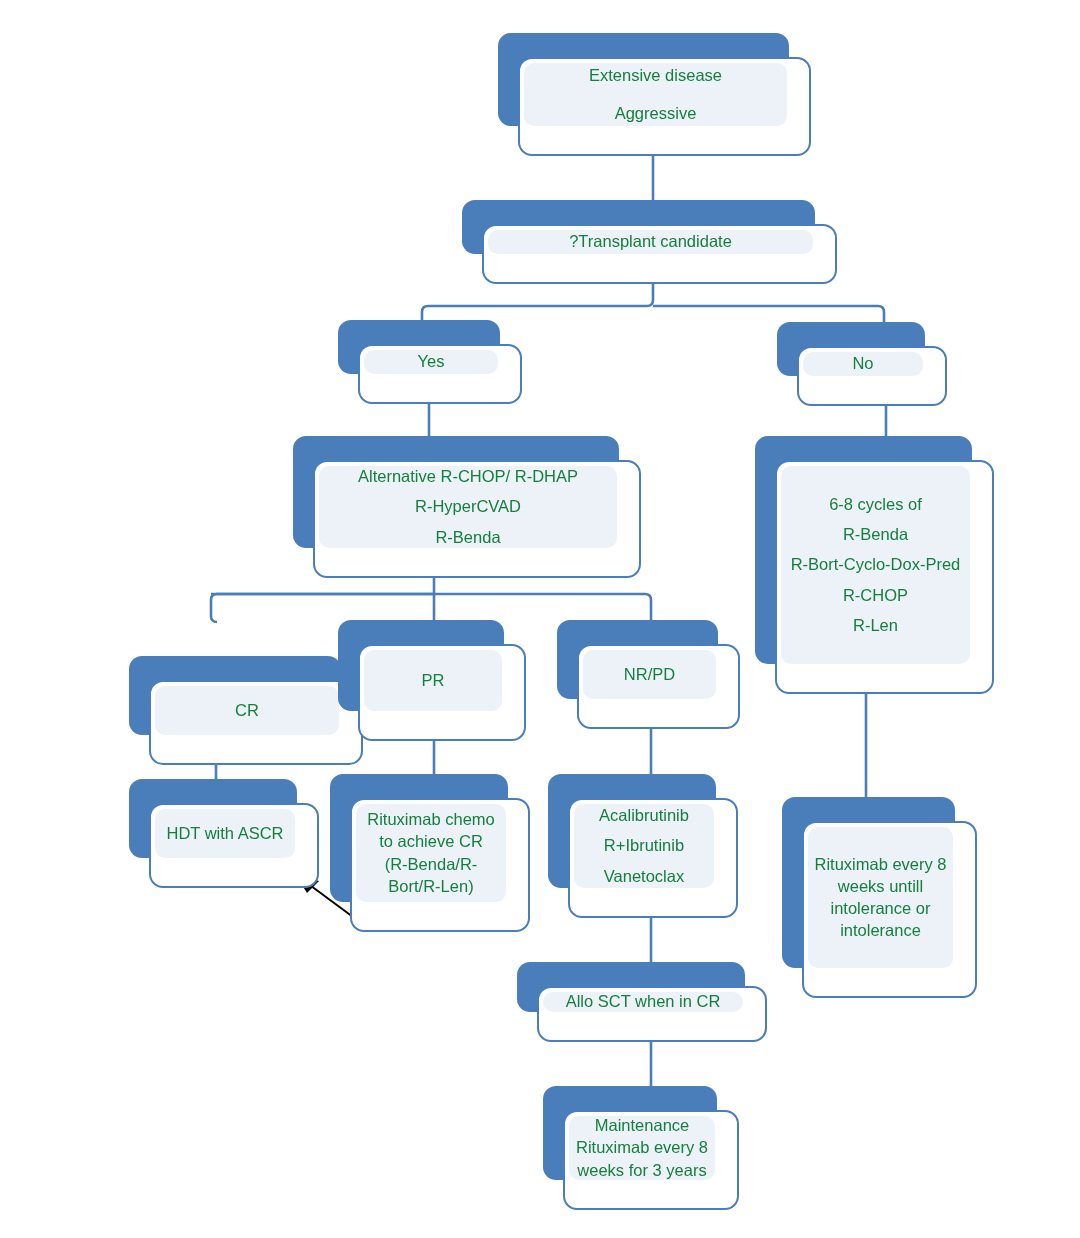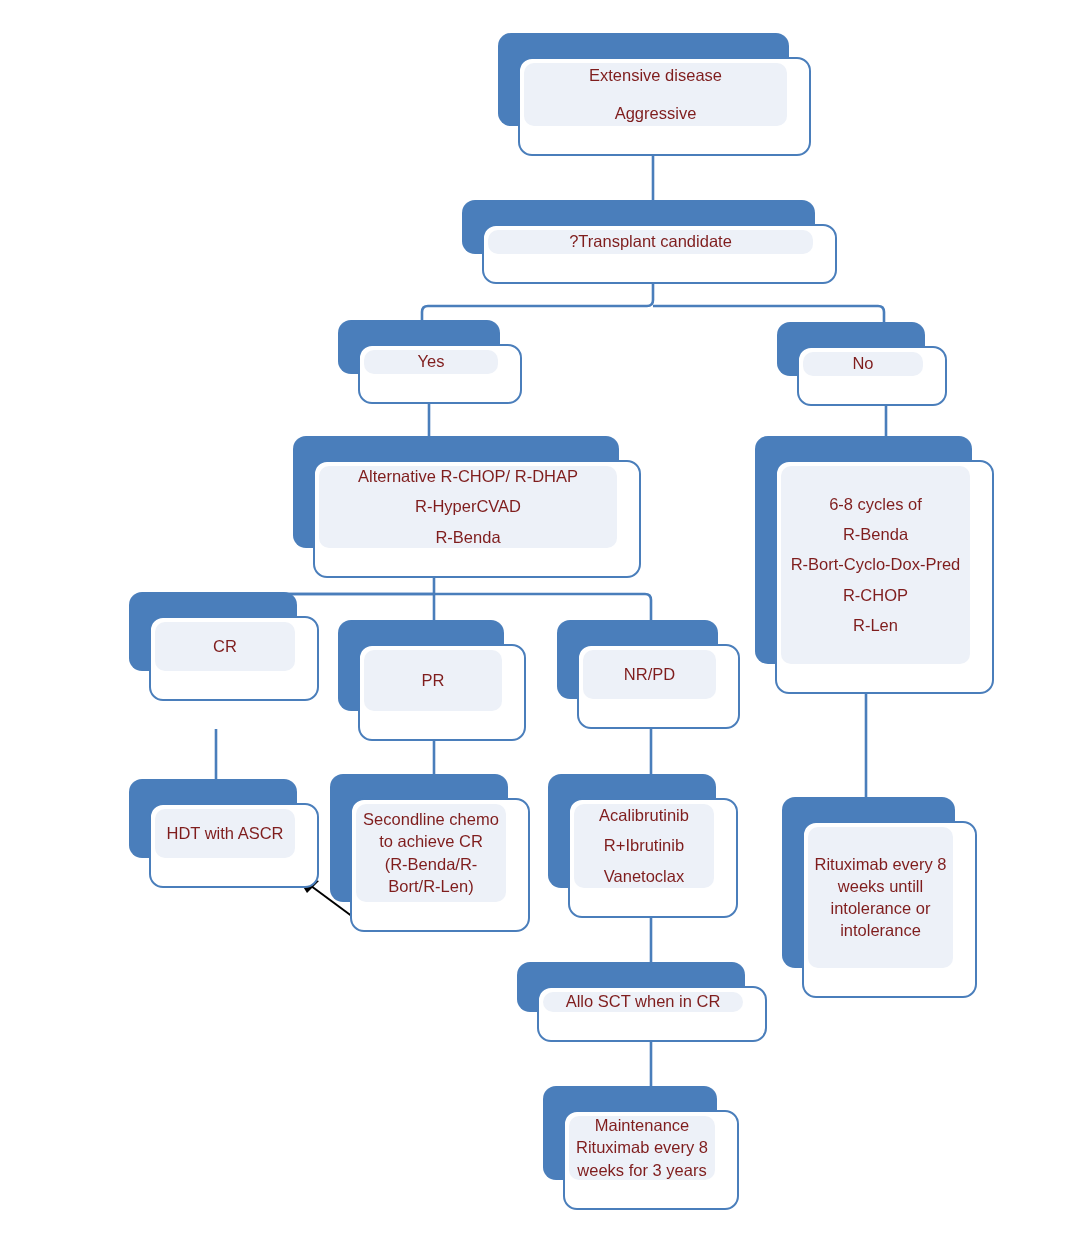--- a/index.html
+++ b/index.html
@@ -76,21 +76,21 @@
     background: #edf1f8;
     border-radius: 10px;
     box-sizing: border-box;
     display: flex;
     flex-direction: column;
     align-items: center;
     justify-content: center;
     text-align: center;
   }
   .node .panel .line {
-    color: #7f1d1d;
+    color: #15803d;
     font-size: 16.5px;
     line-height: 1.28;
     white-space: nowrap;
   }
   
   .node.sp-wide .panel .line { margin: 8px 0; }
   .node.sp-med  .panel .line { margin: 4.5px 0; }
   .node.sp-tight .panel .line { margin: 0.5px 0; }
   .node.overflow .panel { overflow: visible; }
 </style>
@@ -184,21 +184,21 @@
       <div class="panel">
         <div class="line">6-8 cycles of</div>
         <div class="line">R-Benda</div>
         <div class="line">R-Bort-Cyclo-Dox-Pred</div>
         <div class="line">R-CHOP</div>
         <div class="line">R-Len</div>
       </div>
     </div>
   </div>
 
-  <div class="node" style="left:129px; top:592px; width:190px; height:109px;">
+  <div class="node" style="left:129px; top:656px; width:190px; height:109px;padding-left:44px;">
     <div class="shadow"></div>
     <div class="frame">
       <div class="panel">
         <div class="line">CR</div>
       </div>
     </div>
   </div>
 
   <div class="node" style="left:338px; top:620px; width:188px; height:121px;">
     <div class="shadow"></div>
@@ -224,21 +224,21 @@
       <div class="panel">
         <div class="line">HDT with ASCR</div>
       </div>
     </div>
   </div>
 
   <div class="node sp-tight" style="left:330px; top:774px; width:200px; height:158px;">
     <div class="shadow"></div>
     <div class="frame">
       <div class="panel">
-        <div class="line">Secondline chemo</div>
+        <div class="line">Rituximab chemo</div>
         <div class="line">to achieve CR</div>
         <div class="line">(R-Benda/R-</div>
         <div class="line">Bort/R-Len)</div>
       </div>
     </div>
   </div>
 
   <div class="node sp-med" style="left:548px; top:774px; width:190px; height:144px;">
     <div class="shadow"></div>
     <div class="frame">

